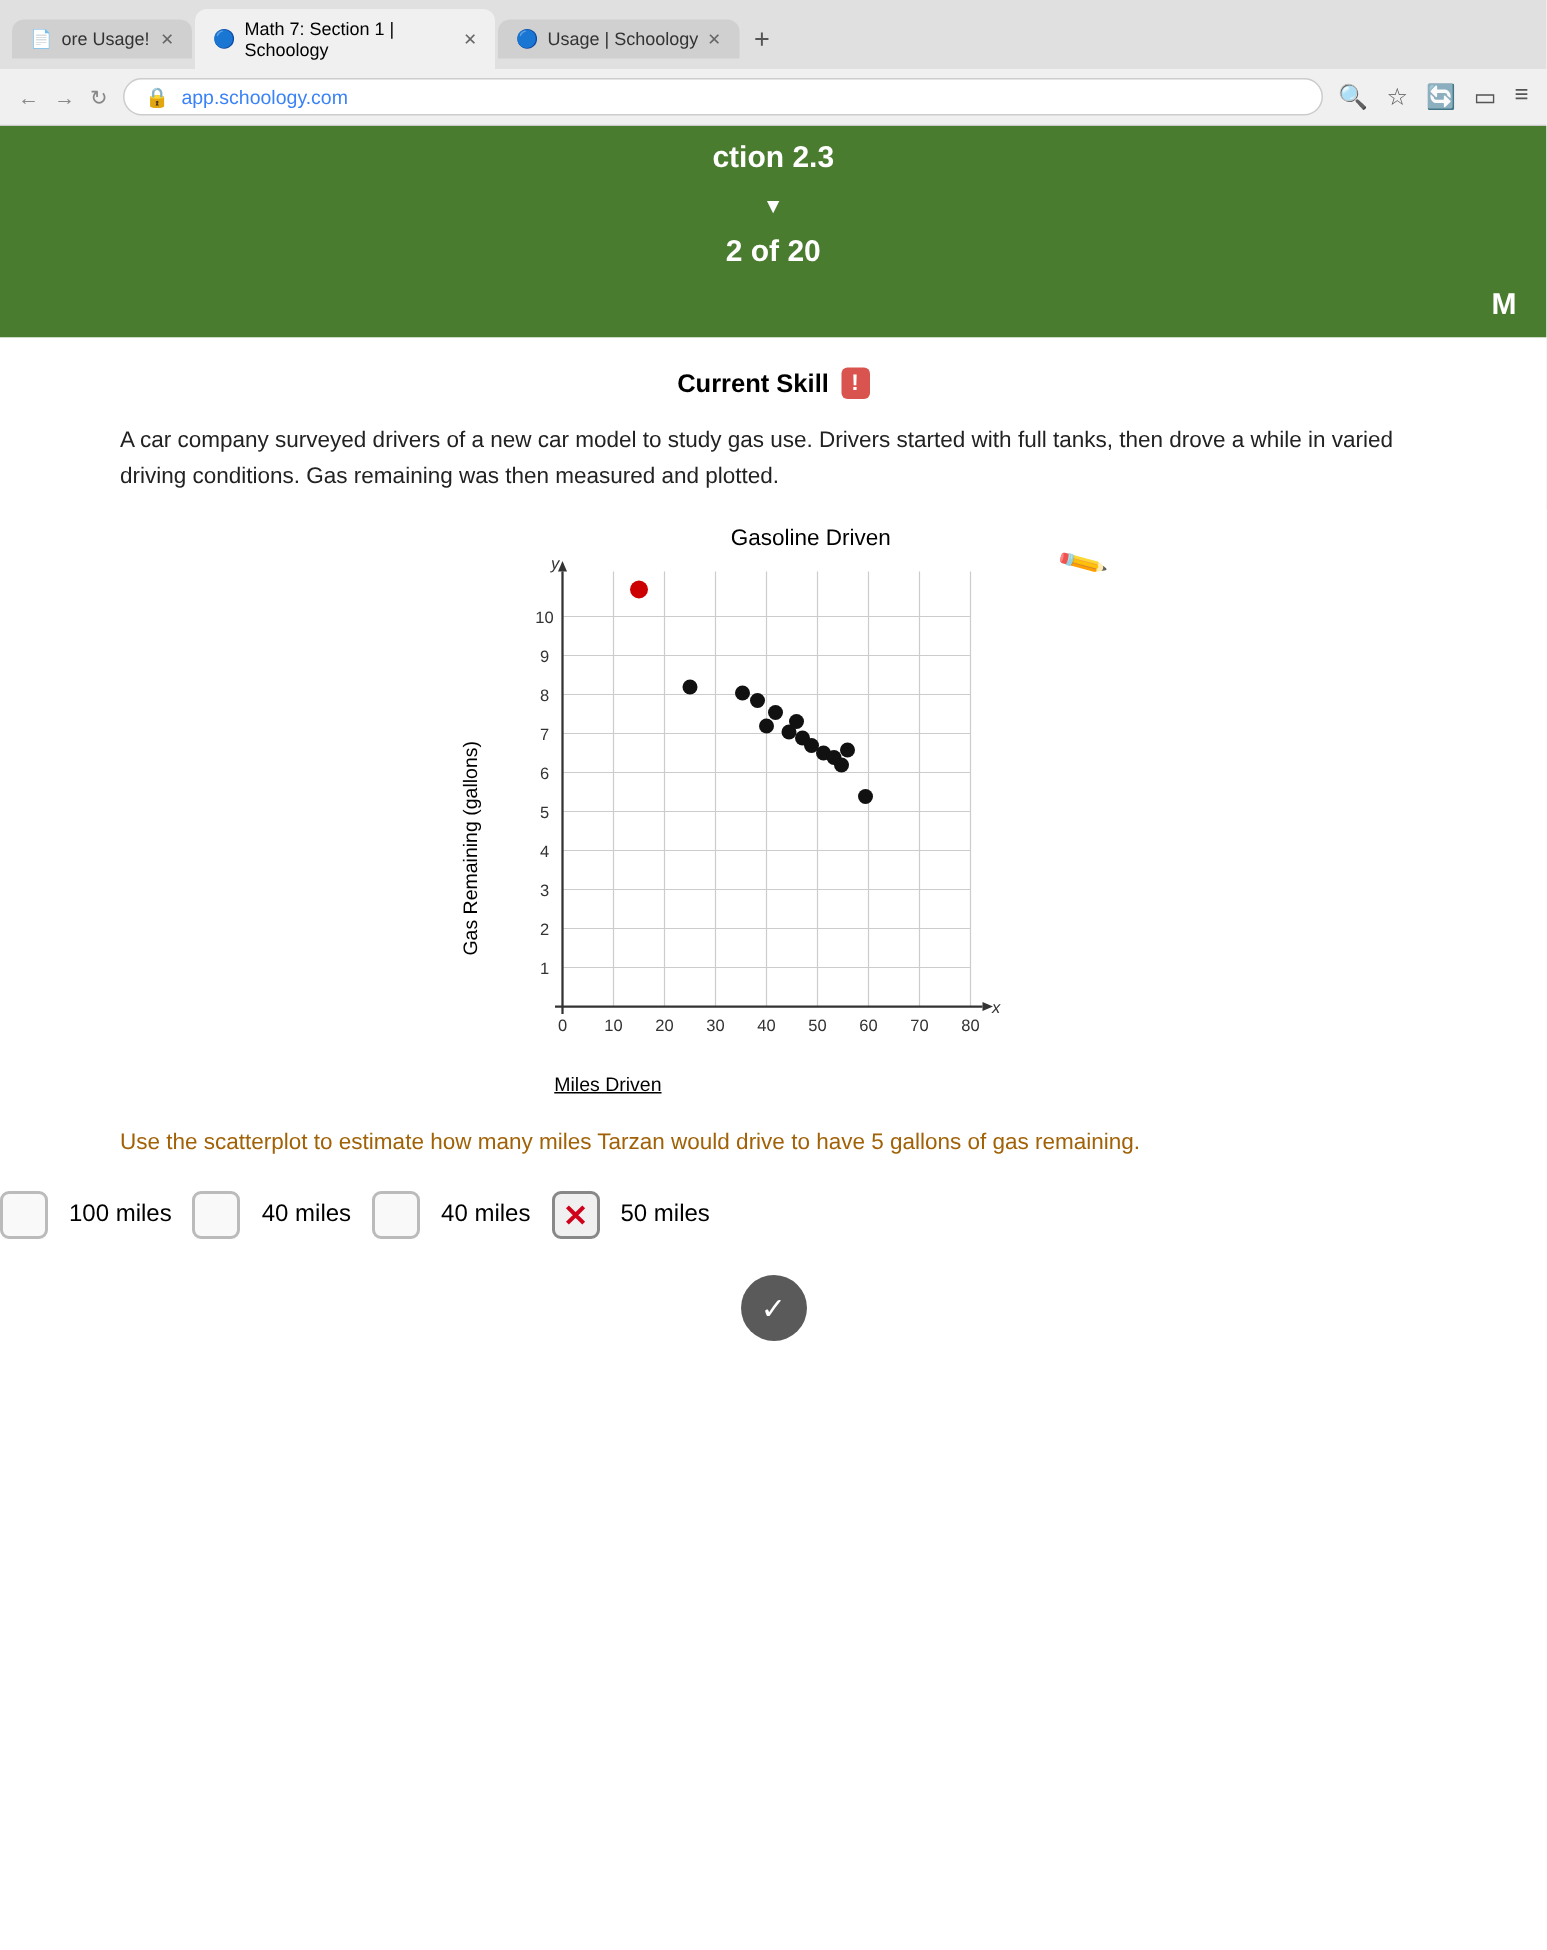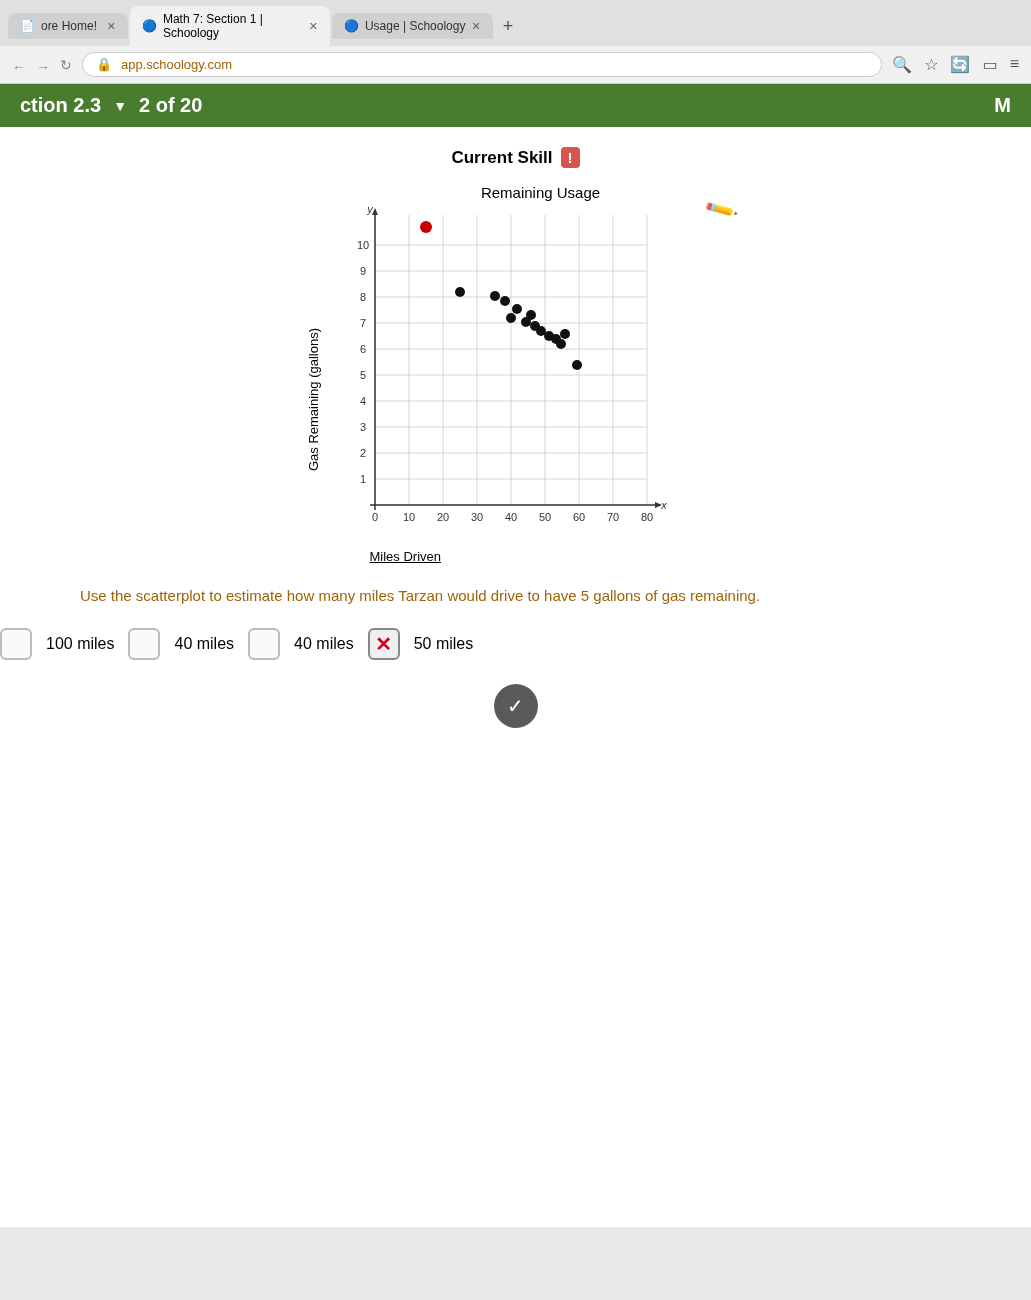--- a/index.html
+++ b/index.html
@@ -83,20 +83,21 @@
     
     .section-header {
       background: #4a7c2f;
       color: #fff;
       display: flex;
       align-items: center;
       padding: 10px 20px;
       font-size: 20px;
       font-weight: bold;
       gap: 12px;
+      flex-direction: column;
     }
     .section-header .dropdown-icon {
       font-size: 14px;
     }
     .section-header .right-m {
       margin-left: auto;
       font-size: 20px;
       font-weight: bold;
     }
 
@@ -257,42 +258,42 @@
       justify-content: center;
     }
   </style>
 </head>
 <body>
 
 <div class="browser-chrome">
   <div class="tab-bar">
     <div class="tab">
       <span>📄</span>
-      <span>ore Home!</span>
+      <span>ore Usage!</span>
       <span class="close-x">✕</span>
     </div>
     <div class="tab active">
       <span>🔵</span>
       <span>Math 7: Section 1 | Schoology</span>
       <span class="close-x">✕</span>
     </div>
     <div class="tab">
       <span>🔵</span>
       <span>Usage | Schoology</span>
       <span class="close-x">✕</span>
     </div>
     <div class="tab-new">+</div>
   </div>
   <div class="address-bar">
     <span class="addr-icon">←</span>
     <span class="addr-icon">→</span>
     <span class="addr-icon">↻</span>
     <div class="address-input">
       <span>🔒</span>
-      <span style="font-size:13px;color:#a16207;">app.schoology.com</span>
+      <span style="font-size:13px;color:#3b82f6;">app.schoology.com</span>
     </div>
     <div class="toolbar-icons">
       <span>🔍</span>
       <span>☆</span>
       <span>🔄</span>
       <span>▭</span>
       <span>≡</span>
     </div>
   </div>
 </div>
@@ -304,23 +305,24 @@
   <span class="right-m">M</span>
 </div>
 
 <div class="main-content">
 
   <div class="current-skill-header">
     <span>Current Skill</span>
     <span class="skill-badge">!</span>
   </div>
 
+  <div class="question-text">A car company surveyed drivers of a new car model to study gas use. Drivers started with full tanks, then drove a while in varied driving conditions. Gas remaining was then measured and plotted.</div>
 
   <div class="chart-container">
-    <div class="chart-title">Remaining Usage</div>
+    <div class="chart-title">Gasoline Driven</div>
     <div class="chart-wrapper">
       <div class="y-axis-label">Gas Remaining (gallons)</div>
       <div class="chart-area">
 
         <span class="pencil-icon">✏️</span>
 
         <svg class="scatter-plot" width="360" height="340" viewBox="0 0 360 340">
 
           <defs>
             <style>

